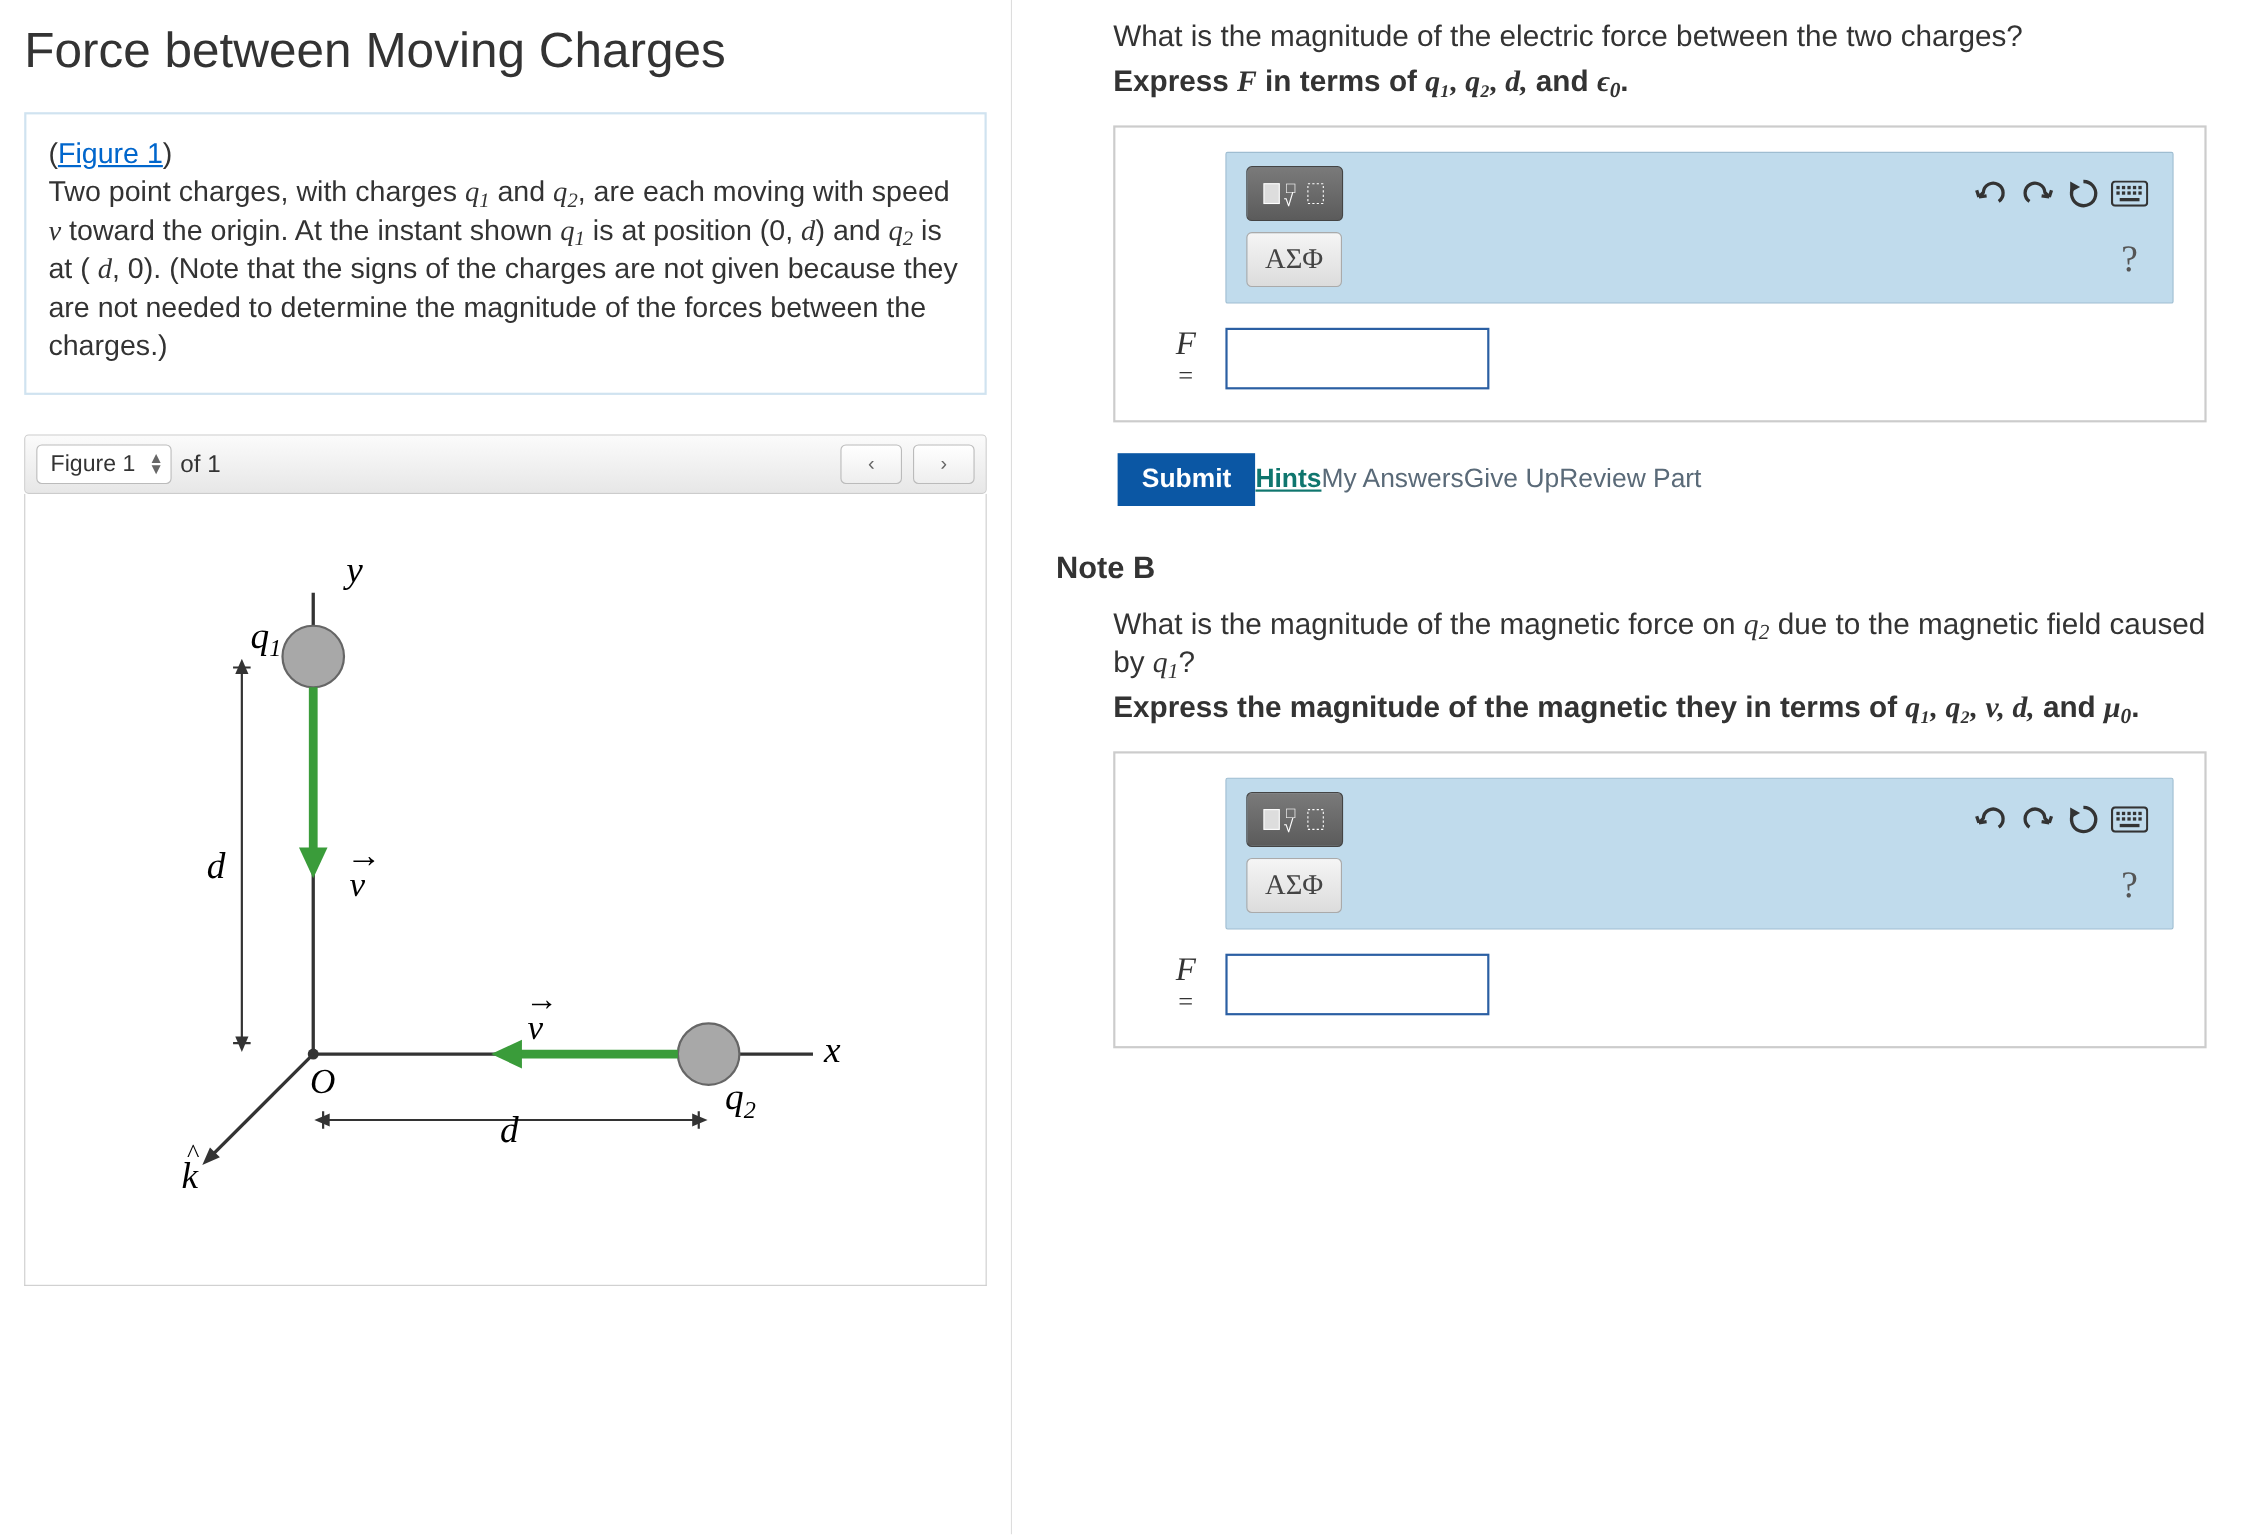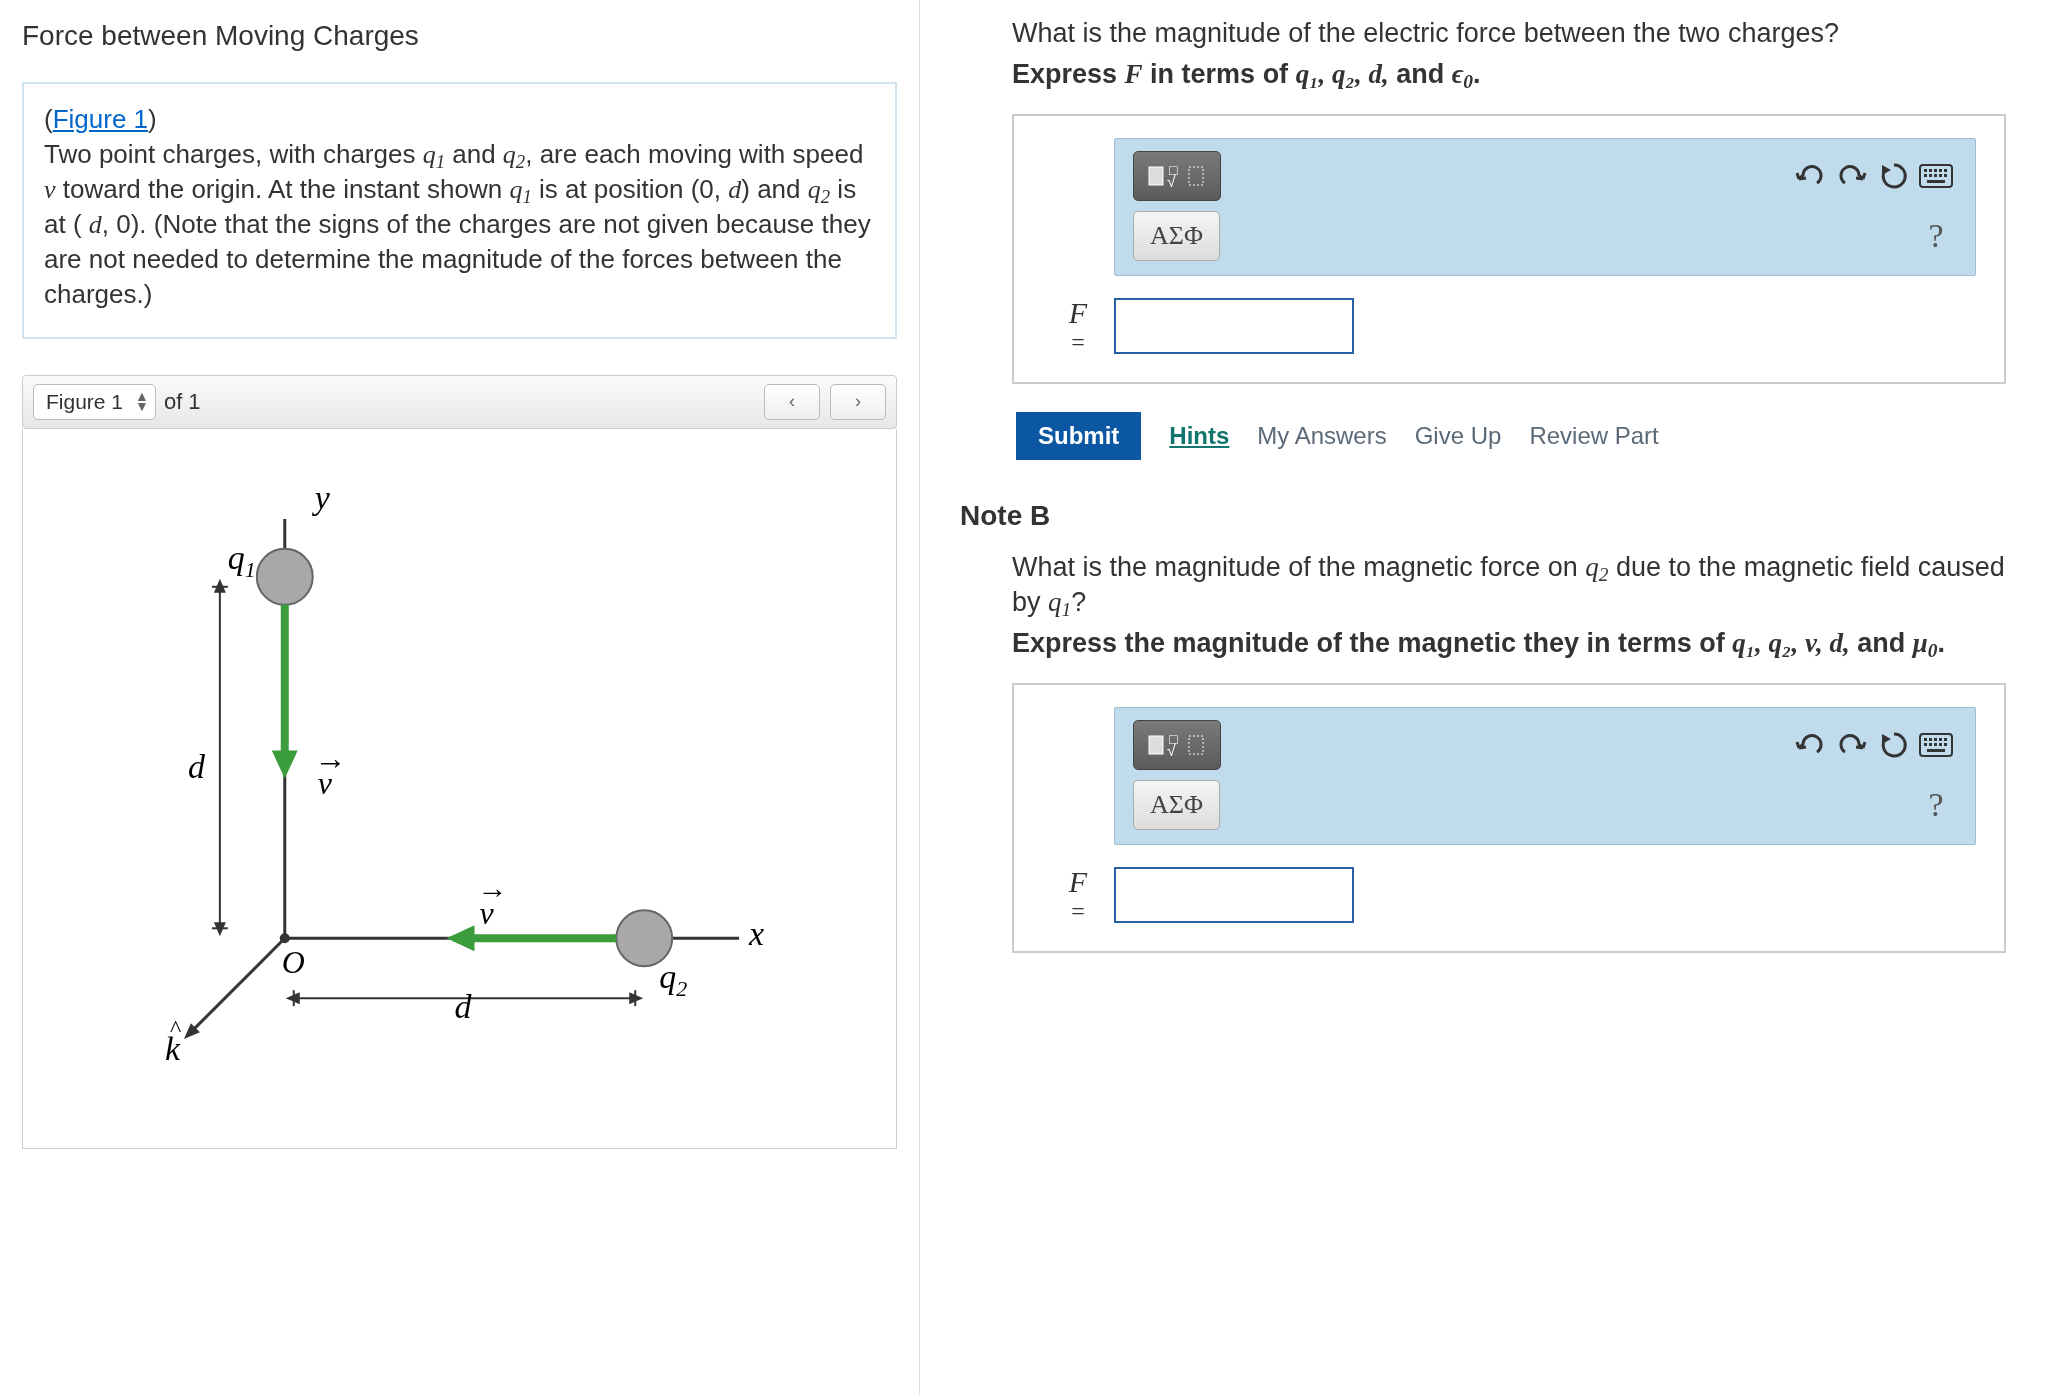--- a/index.html
+++ b/index.html
@@ -16,21 +16,21 @@
   .left-col {
     width: 920px;
     padding: 20px 22px;
     border-right: 1px solid #ddd;
   }
   .right-col {
     flex: 1;
     padding: 16px 40px 0 40px;
   }
   .title {
-    font-size: 28px;
+    font-size: 45px;
     font-weight: 400;
     color: #333;
     margin-bottom: 30px;
   }
   .problem-box {
     border: 2px solid #d0e3f0;
     padding: 18px 20px 24px 20px;
     font-size: 26px;
     line-height: 1.35;
     color: #333;
@@ -126,21 +126,21 @@
     font-size: 30px;
     text-align: center;
     line-height: 1.0;
   }
   .answer-lhs .eqline { font-style: normal; font-size: 24px; display:block; margin-top:2px;}
   .answer-input {
     width: 240px; height: 56px;
     border: 2px solid #2b5fa3;
     background:#fff;
   }
-  .action-row { display:flex; align-items:center; gap: 28px; margin-top: 28px; padding-left: 4px; }
+  .action-row { display:flex; align-items:center; margin-top: 28px; padding-left: 4px; }
   .submit-btn {
     background:#0b57a4; color:#fff; font-weight:bold;
     font-size: 24px; border:none; padding: 10px 22px;
   }
   .link { color:#5a6a78; font-size: 24px; }
   .link.u { text-decoration: underline; font-weight:bold; color:#0f766e; }
   .part-heading { font-size: 28px; font-weight:bold; margin: 40px 0 18px 0; }
   .indent { margin-left: 52px; }
 </style>
 </head>

